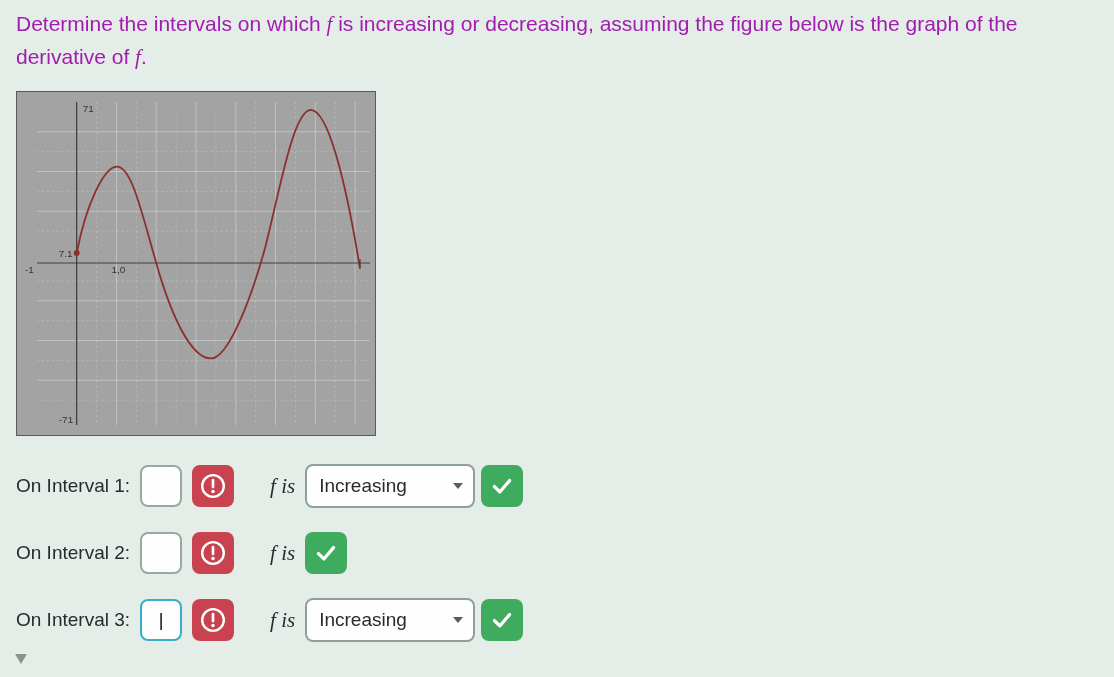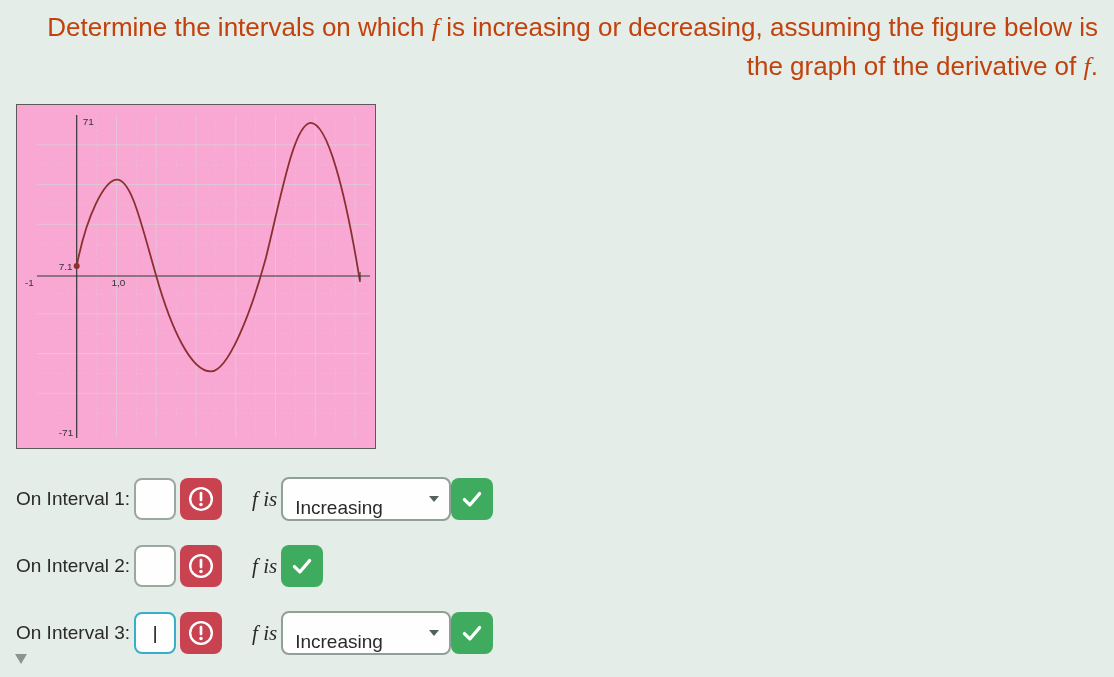--- a/index.html
+++ b/index.html
@@ -5,50 +5,50 @@
     * { margin: 0; padding: 0; box-sizing: border-box; }
     body {
       font-family: Arial, sans-serif;
       background: #e4ede8;
       width: 1114px;
       height: 677px;
       padding: 8px 16px;
       color: #2c2c2c;
     }
     .question-text {
-      font-size: 26px;
+      font-size: 21px;
       line-height: 1.5;
-      color: #c2410c;
+      color: #a21caf;
       margin-bottom: 18px;
-      text-align: right;
     }
     .question-text .math-f {
       font-style: italic;
       font-family: 'Times New Roman', serif;
     }
     .content-area {
       display: flex;
       flex-direction: column;
     }
     .graph-container {
       position: relative;
       width: 360px;
       height: 345px;
-      background: #f9a8d4;
+      background: #a3a3a3;
       border: 1px solid #5a5a5a;
       margin-bottom: 28px;
     }
     .graph-svg {
       width: 100%;
       height: 100%;
     }
     .answer-row {
       display: flex;
       align-items: center;
       margin-bottom: 24px;
+      gap: 6px;
     }
     .interval-label {
       font-size: 19px;
       color: #2a2a2a;
     }
     .text-input {
       width: 42px;
       height: 42px;
       border: 2px solid #9aa8a0;
       border-radius: 8px;
@@ -91,21 +91,21 @@
       height: 44px;
       min-width: 170px;
       border: 2px solid #8fa097;
       border-radius: 8px;
       background: #fefefe;
       font-size: 19px;
       color: #2a2a2a;
       padding: 0 34px 0 12px;
       position: relative;
       display: inline-flex;
-      align-items: flex-end;
+      align-items: center;
       cursor: pointer;
     }
     .dropdown .chevron {
       position: absolute;
       right: 10px;
       top: 50%;
       transform: translateY(-50%);
       width: 0;
       height: 0;
       border-left: 5px solid transparent;

